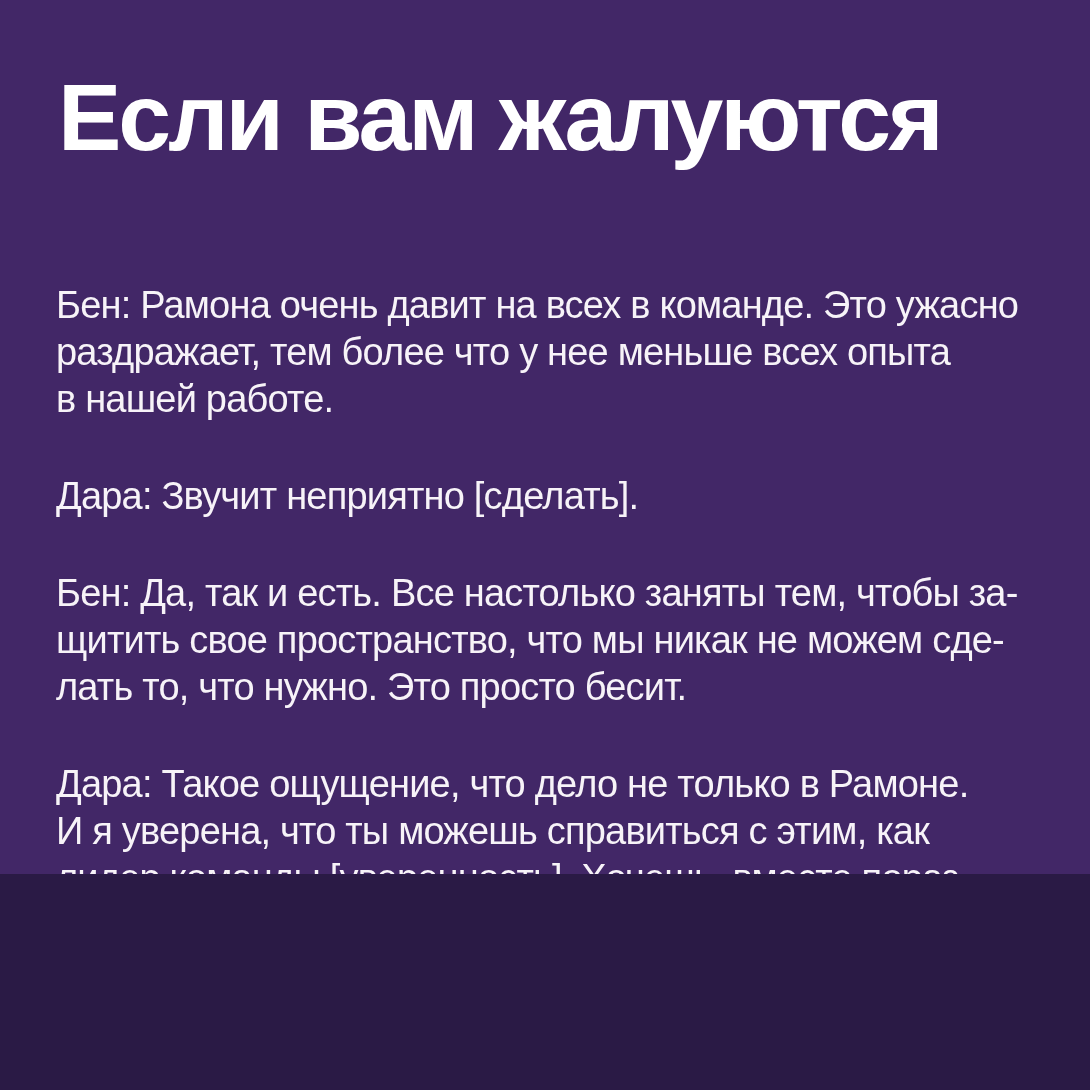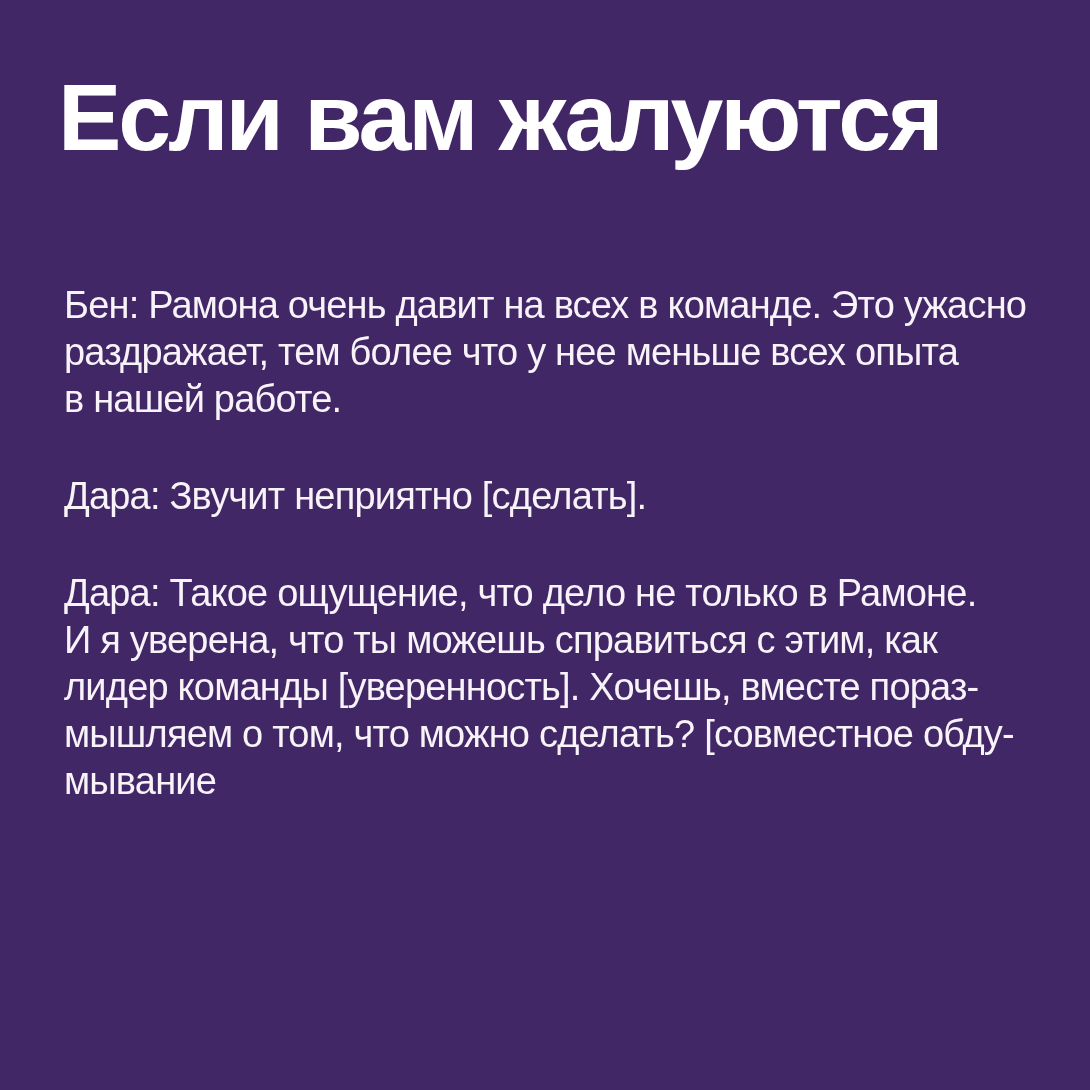--- a/index.html
+++ b/index.html
@@ -3,40 +3,40 @@
 <meta charset="utf-8">
 <style>
   html, body {
     margin: 0;
     padding: 0;
     background: #2a1a45;
   }
   .card {
     position: relative;
     width: 1090px;
-    height: 1090px;
+    height: 874px;
     background: #422767;
     overflow: hidden;
     font-family: "Liberation Sans", "DejaVu Sans", sans-serif;
   }
   .card-title {
     position: absolute;
     left: 58px;
     top: 70px;
     margin: 0;
     color: #ffffff;
     font-size: 95px;
     font-weight: 700;
     letter-spacing: -3px;
     line-height: 1;
     white-space: pre;
   }
   .dialogue {
     position: absolute;
-    left: 64px;
+    left: 56px;
     top: 282px;
     right: 30px;
   }
   .dialogue p {
     margin: 0 0 50px 0;
     color: #f7f3f8;
     font-size: 38px;
     font-weight: 400;
     letter-spacing: -0.8px;
     line-height: 47px;
@@ -50,19 +50,22 @@
 <body>
 
 <div class="card">
   <h1 class="card-title">Если вам жалуются</h1>
 
   <div class="dialogue">
     <p>Бен: Рамона очень давит на всех в команде. Это ужасно
 раздражает, тем более что у нее меньше всех опыта
 в нашей работе.</p>
     <p>Дара: Звучит неприятно [сделать].</p>
+    <p>Бен: Да, так и есть. Все настолько заняты тем, чтобы за-
+щитить свое пространство, что мы никак не можем сде-
+лать то, что нужно. Это просто бесит.</p>
     <p>Дара: Такое ощущение, что дело не только в Рамоне.
 И я уверена, что ты можешь справиться с этим, как
 лидер команды [уверенность]. Хочешь, вместе пораз-
 мышляем о том, что можно сделать? [совместное обду-
 мывание</p>
   </div>
 </div>
 
 </body></html>

